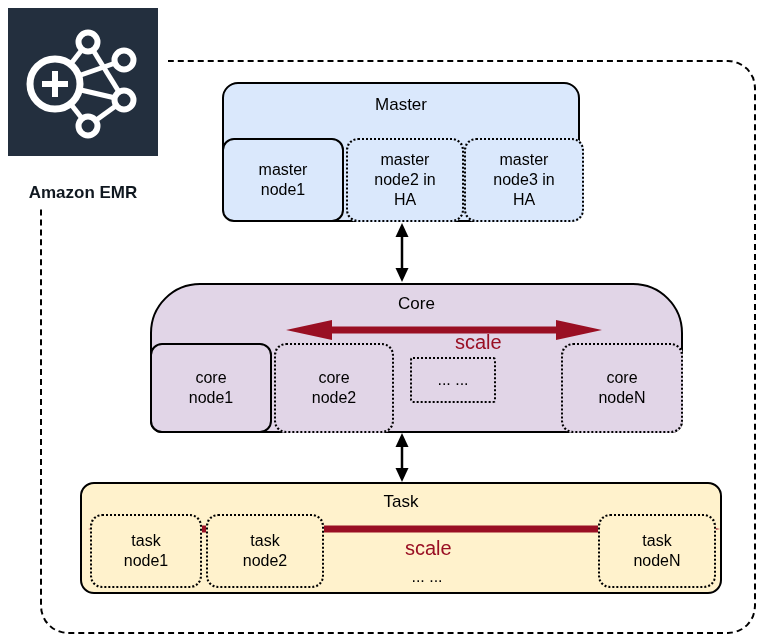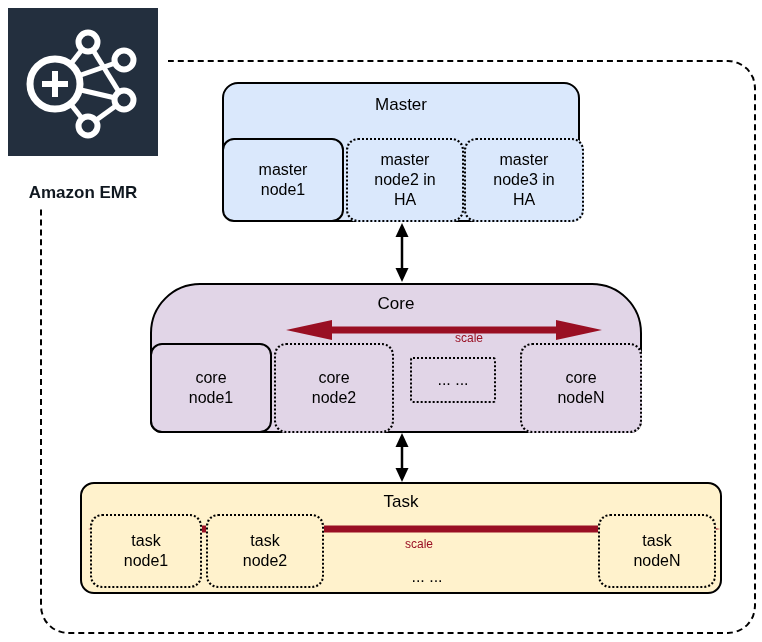--- a/index.html
+++ b/index.html
@@ -13,21 +13,21 @@
     border:2.5px dashed #000;border-radius:28px;z-index:1;background:transparent;
   }
   
   .emr-block{position:absolute;left:0;top:0;width:168px;height:206px;background:#fff;z-index:2;}
   .emr-icon{position:absolute;left:8px;top:8px;width:150px;height:148px;background:var(--emr-icon-bg,#232f3e);}
   .emr-label{position:absolute;left:0;top:170px;width:166px;text-align:center;font-weight:bold;font-size:17px;color:#101820;margin-top:13px;}
   
   .group{position:absolute;border:2px solid #000;box-sizing:border-box;z-index:3;}
   .group-title{position:absolute;left:0;right:0;text-align:center;font-size:17px;}
   .master{left:222px;top:82px;width:358px;height:140px;background:var(--master-fill,#dae8fc);border-radius:16px;}
-  .core{left:150px;top:283px;width:492px;height:150px;background:var(--core-fill,#e1d5e7);border-radius:50px 50px 12px 12px;}
+  .core{left:150px;top:283px;width:533px;height:150px;background:var(--core-fill,#e1d5e7);border-radius:50px 50px 12px 12px;}
   .task{left:80px;top:482px;width:642px;height:112px;background:var(--task-fill,#fff2cc);border-radius:14px;}
   .master .group-title{top:11px;}
   .core .group-title{top:9px;}
   .task .group-title{top:8px;}
   
   .node{
     position:absolute;box-sizing:border-box;border:2px solid #000;border-radius:12px;
     display:flex;align-items:center;justify-content:center;text-align:center;
     font-size:16px;line-height:1.25;
   }
@@ -38,21 +38,21 @@
   .task .node{background:var(--task-fill,#fff2cc);height:74px;bottom:4px;}
   .ellipsis-box{
     position:absolute;left:258px;bottom:28px;width:86px;height:46px;box-sizing:border-box;
     border:2px dotted #000;border-radius:3px;display:flex;align-items:center;justify-content:center;
     font-size:16px;background:transparent;
   }
   .ellipsis-text{position:absolute;left:300px;top:84px;width:90px;text-align:center;font-size:16px;}
   
   .scale-arrow{position:absolute;}
   .red-fill{fill:var(--arrow-red,#990f23);}
-  .scale-label{position:absolute;color:var(--arrow-red,#990f23);font-size:12px;font-weight:normal;}
+  .scale-label{position:absolute;color:var(--arrow-red,#990f23);font-size:20px;font-weight:normal;}
   
   .vconn{position:absolute;z-index:3;}
   .conn-line{stroke:#000;stroke-width:2.5;}
   .conn-head{fill:#000;}
   
   .glyph-edge{stroke:#fff;stroke-width:5;}
   .glyph-circle{fill:var(--emr-icon-bg,#232f3e);stroke:#fff;}
 </style>
 </head>
 <body>

